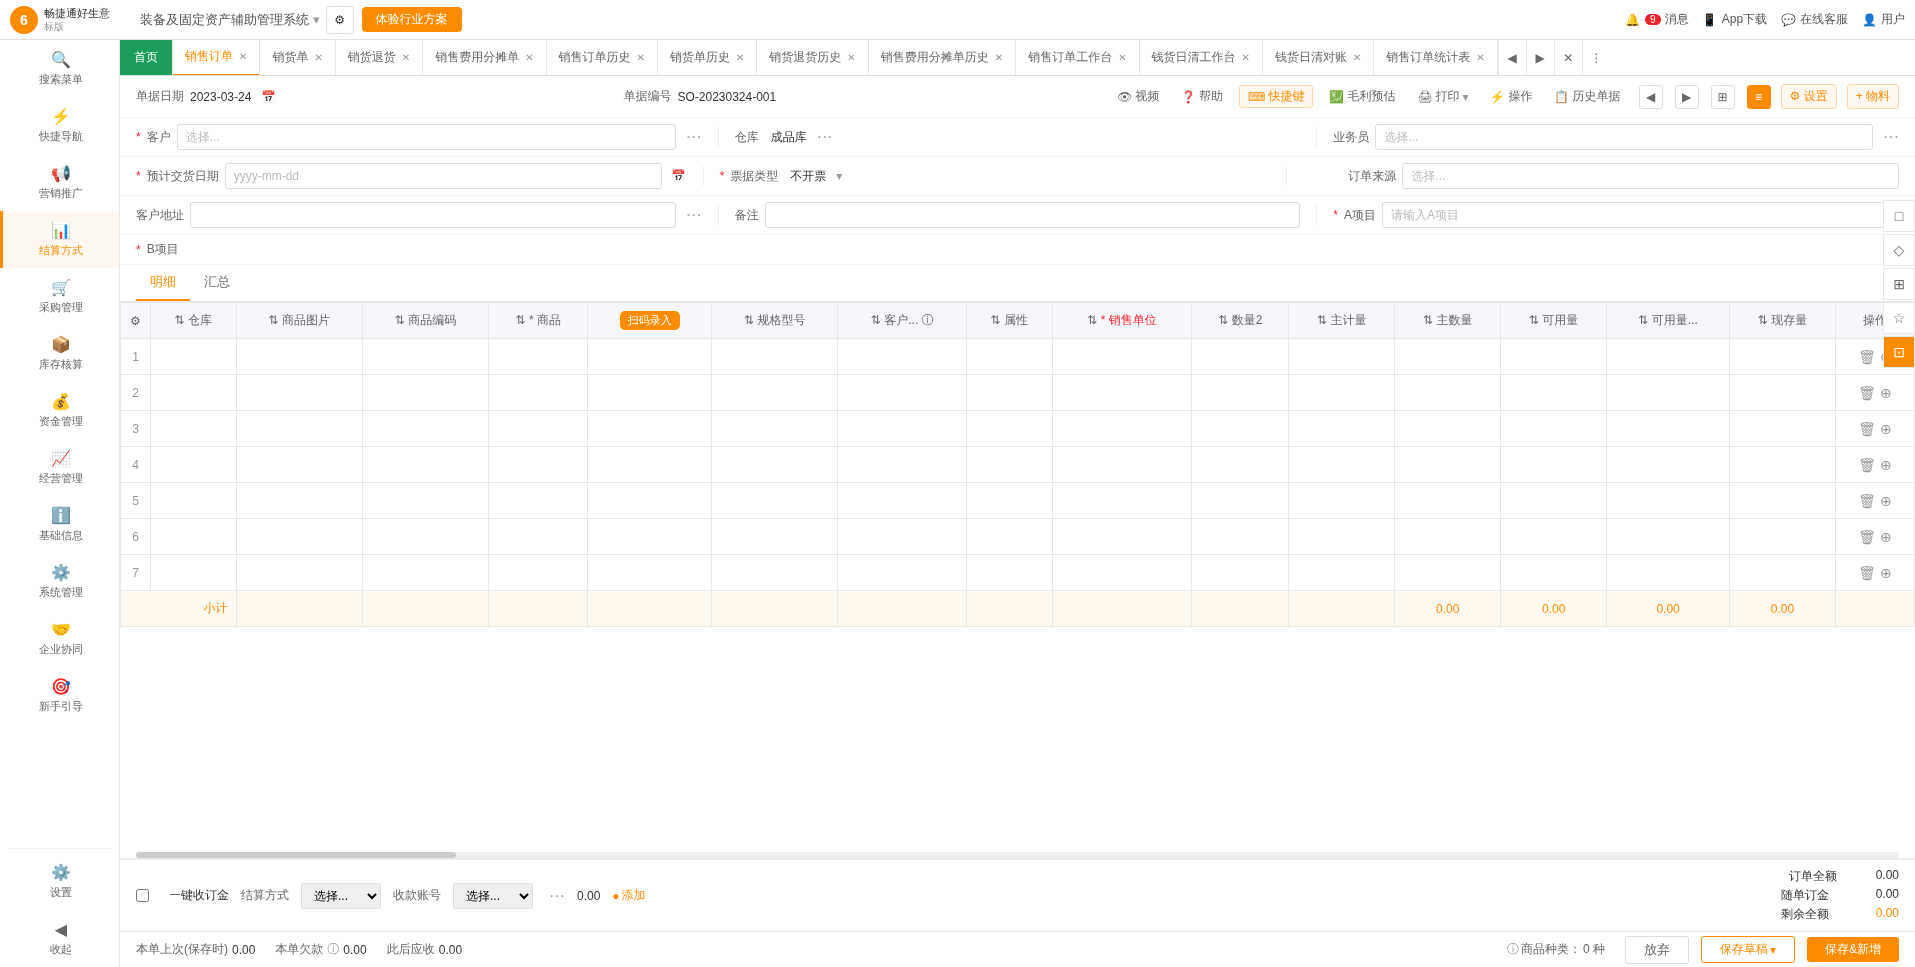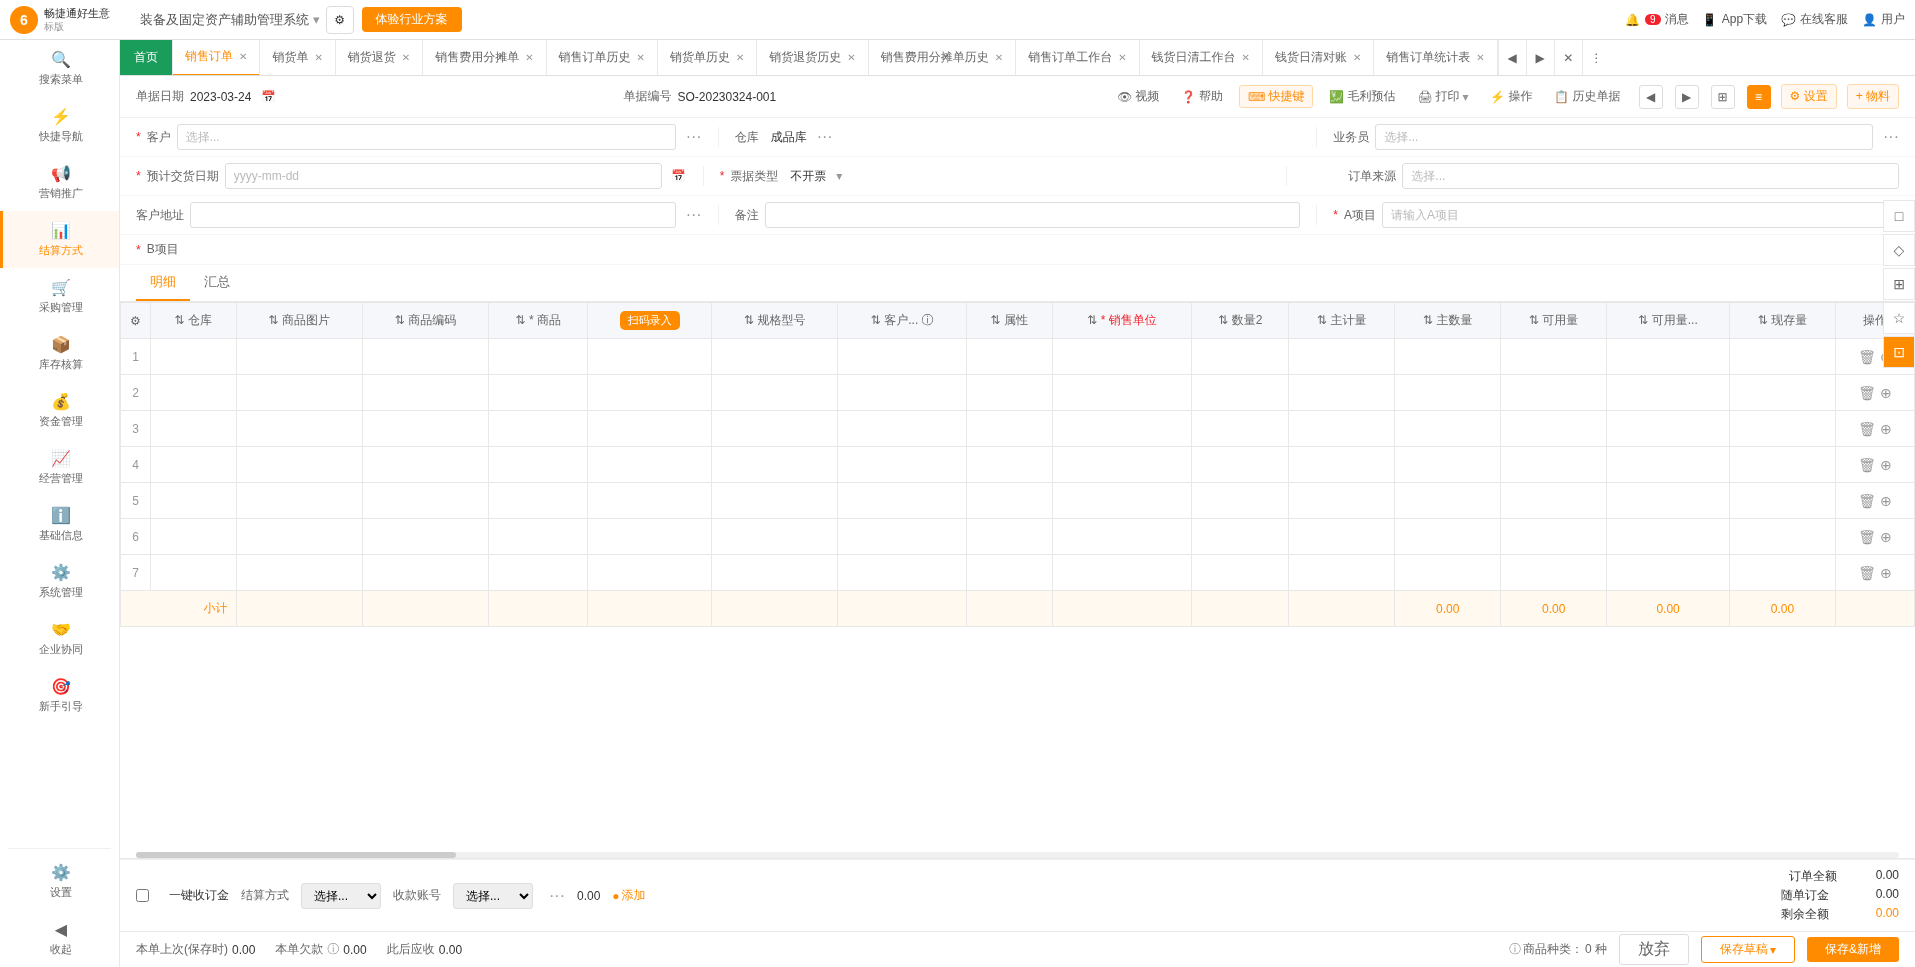--- a/index.html
+++ b/index.html
@@ -87,21 +87,21 @@
     .payment-row { display: flex; align-items: center; padding: 8px 16px; background: white; border-top: 1px solid #f0f0f0; gap: 12px; flex-shrink: 0; }
     .checkbox-label { display: flex; align-items: center; gap: 20px; cursor: pointer; font-size: 12px; color: #333; }
     .payment-select { border: 1px solid #ddd; border-radius: 3px; padding: 2px 8px; font-size: 12px; height: 26px; min-width: 80px; }
     .payment-amount { color: #333; font-size: 12px; }
     .add-btn { color: #ff8c00; cursor: pointer; display: flex; align-items: center; gap: 2px; font-size: 12px; }
 
     
     .bottom-bar { height: 36px; background: white; border-top: 1px solid #e8e8e8; display: flex; align-items: center; padding: 0 16px; gap: 20px; font-size: 12px; color: #666; flex-shrink: 0; }
     .bottom-stat { display: flex; align-items: center; gap: 4px; }
     .bottom-right { margin-left: auto; display: flex; align-items: center; gap: 12px; }
-    .discard-btn { border: 1px solid #ddd; background: white; padding: 4px 18px; border-radius: 3px; cursor: pointer; font-size: 16px; color: #666; }
+    .discard-btn { border: 1px solid #ddd; background: white; padding: 4px 18px; border-radius: 3px; cursor: pointer; font-size: 13px; color: #666; margin-left: 8px; }
     .save-draft-btn { border: 1px solid #ff8c00; background: white; color: #ff8c00; padding: 4px 18px; border-radius: 3px; cursor: pointer; font-size: 12px; display: flex; align-items: center; gap: 2px; }
     .save-new-btn { background: #ff8c00; color: white; border: none; padding: 4px 18px; border-radius: 3px; cursor: pointer; font-size: 12px; }
 
     
     .right-float { position: absolute; right: 0; top: 200px; display: flex; flex-direction: column; gap: 2px; }
     .float-btn { width: 32px; height: 32px; background: white; border: 1px solid #e8e8e8; display: flex; align-items: center; justify-content: center; cursor: pointer; color: #666; font-size: 14px; }
     .float-btn.active { background: #fff7f0; color: #ff8c00; }
   </style>
 </head>
 <body>

